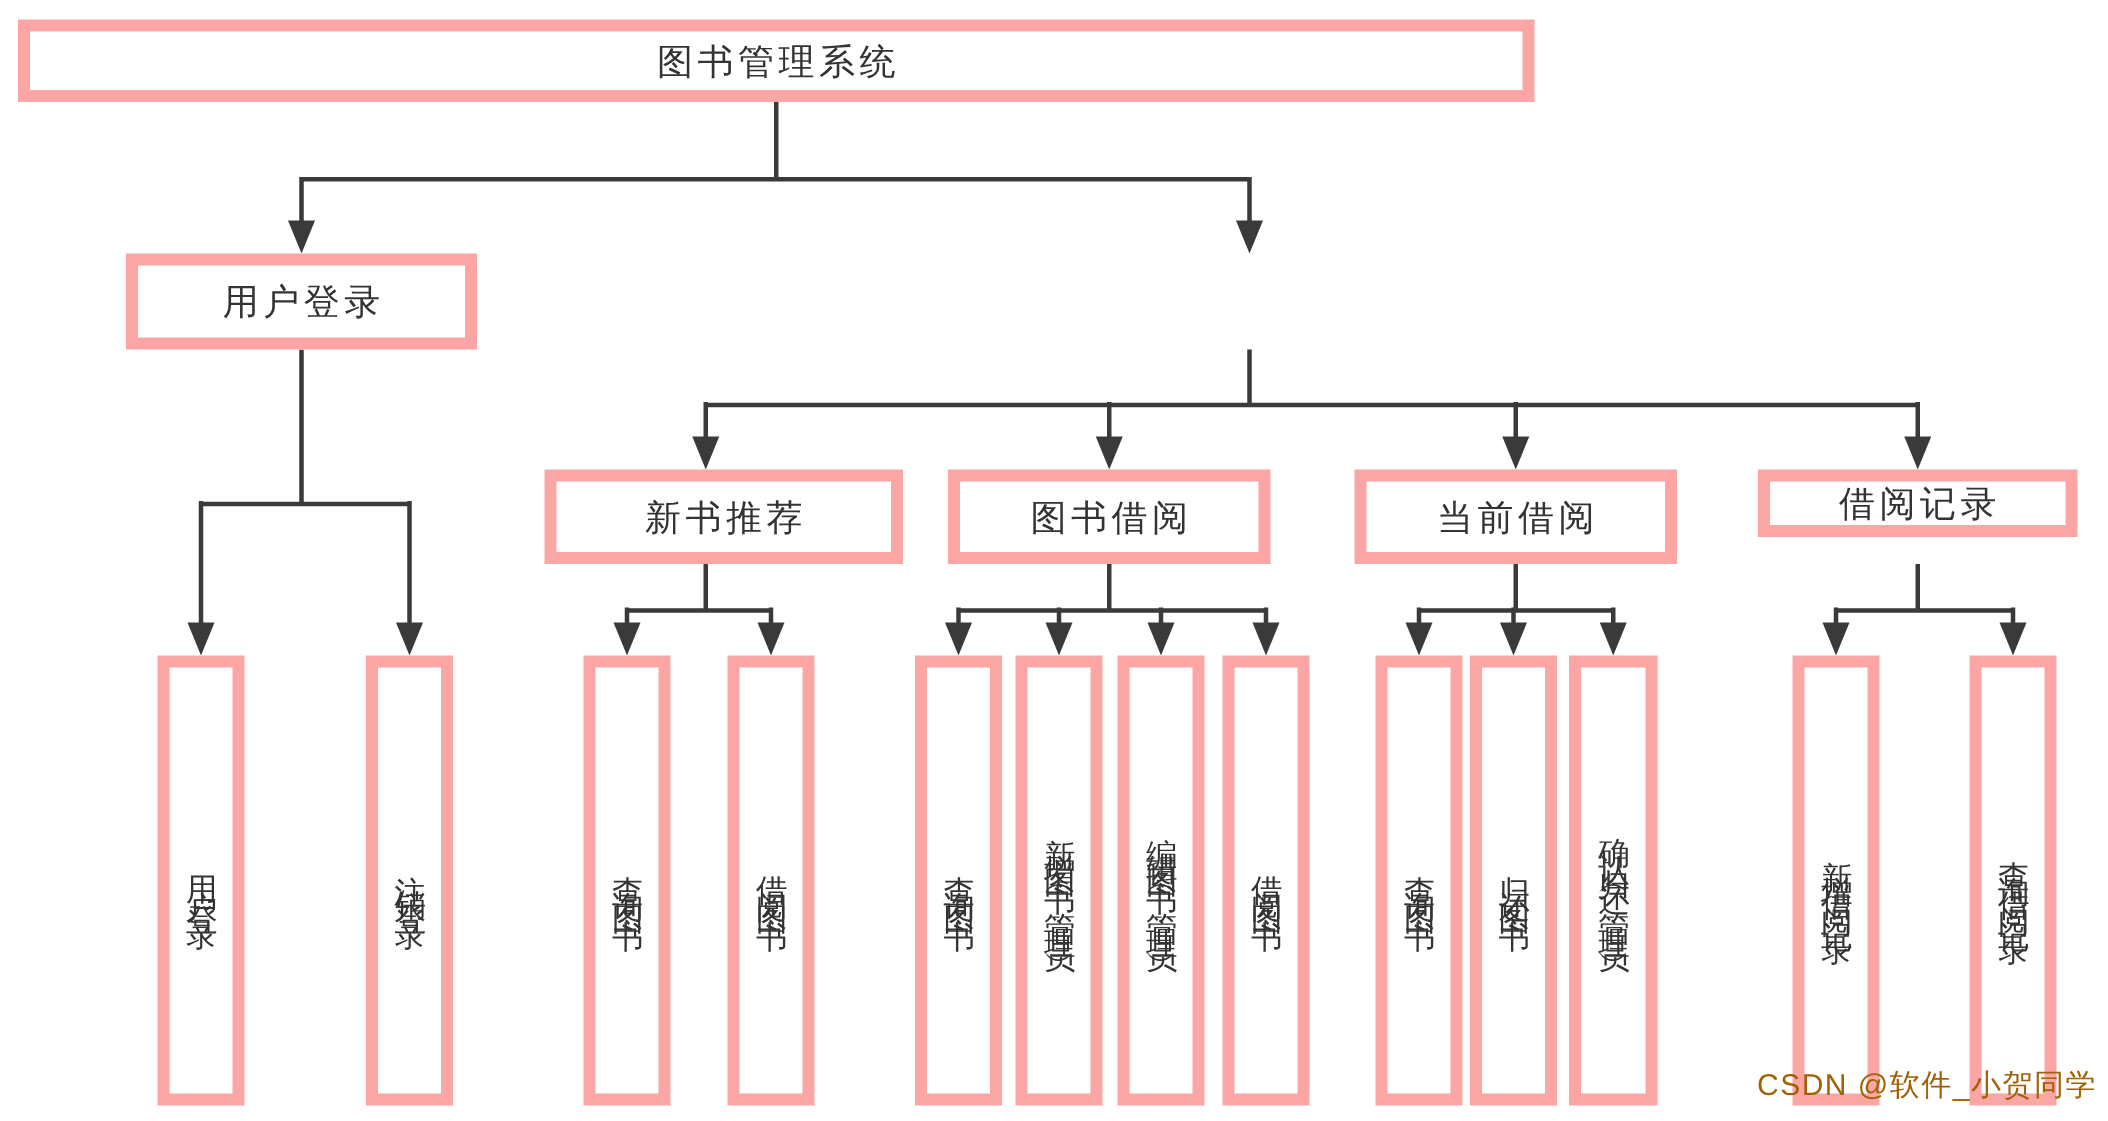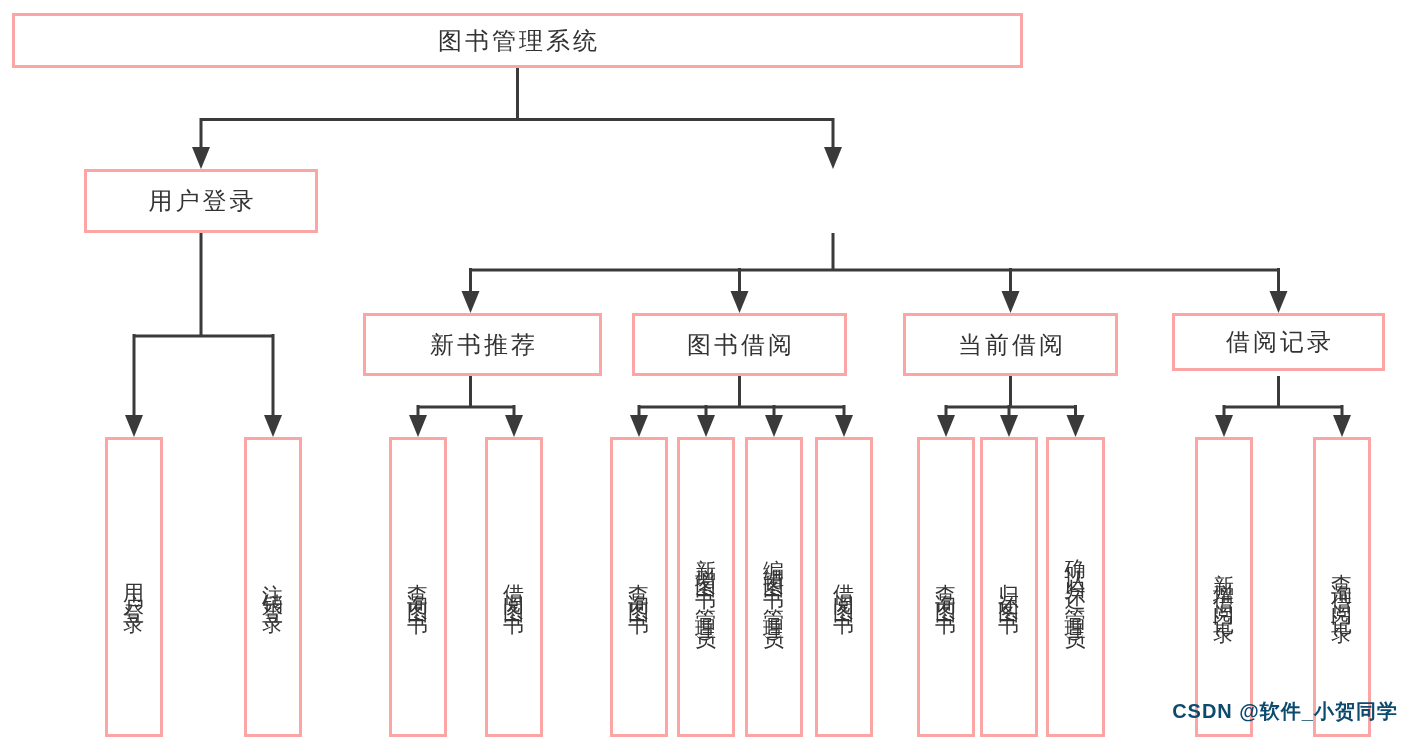--- a/index.html
+++ b/index.html
@@ -18,21 +18,21 @@
   .connectors {
     position: absolute;
     left: 0;
     top: 0;
     width: 1405px;
     height: 747px;
   }
   .box {
     position: absolute;
     box-sizing: border-box;
-    border: 3px solid #fca5a5;
+    border: 8px solid #fca5a5;
     background: #ffffff;
     display: flex;
     align-items: center;
     justify-content: center;
     color: #333333;
   }
   .box-h {
     font-size: 24px;
     letter-spacing: 3px;
     text-indent: 3px; 
@@ -42,27 +42,26 @@
     writing-mode: vertical-rl;
     text-orientation: mixed;
     font-size: 21px;
     letter-spacing: 10px;
     line-height: 1;
     white-space: nowrap;
   }
   .watermark {
     position: absolute;
     right: 7px;
-    bottom: 22px;
+    bottom: 10px;
     font-size: 20px;
-    color: #0c4a6e;
+    color: #a16207;
     letter-spacing: 1px;
     white-space: nowrap;
     z-index: 5;
-    font-weight: bold;
   }
 </style>
 </head>
 <body>
 
 <div class="canvas">
 
   <svg class="connectors" viewBox="0 0 1405 747" xmlns="http://www.w3.org/2000/svg">
     <g stroke="#3a3a3a" stroke-width="3" fill="none">
 
@@ -124,21 +123,21 @@
     </g>
   </svg>
 
   <div class="box box-h" style="left:12px;top:13px;width:1011px;height:55px">图书管理系统</div>
 
   <div class="box box-h" style="left:84px;top:169px;width:234px;height:64px">用户登录</div>
 
   <div class="box box-h" style="left:363px;top:313px;width:239px;height:63px">新书推荐</div>
   <div class="box box-h" style="left:903px;top:313px;width:215px;height:63px">当前借阅</div>
   <div class="box box-h" style="left:632px;top:313px;width:215px;height:63px">图书借阅</div>
-  <div class="box box-h" style="left:1172px;top:313px;width:213px;height:58px">借阅记录</div>
+  <div class="box box-h" style="left:1172px;top:313px;width:213px;height:45px">借阅记录</div>
 
   <div class="box box-v" style="left:105px;top:437px;width:58px;height:300px">
     <span class="vtext">用户登录</span>
   </div>
   <div class="box box-v" style="left:244px;top:437px;width:58px;height:300px">
     <span class="vtext">注销登录</span>
   </div>
 
   <div class="box box-v" style="left:389px;top:437px;width:58px;height:300px">
     <span class="vtext">查询图书</span>

